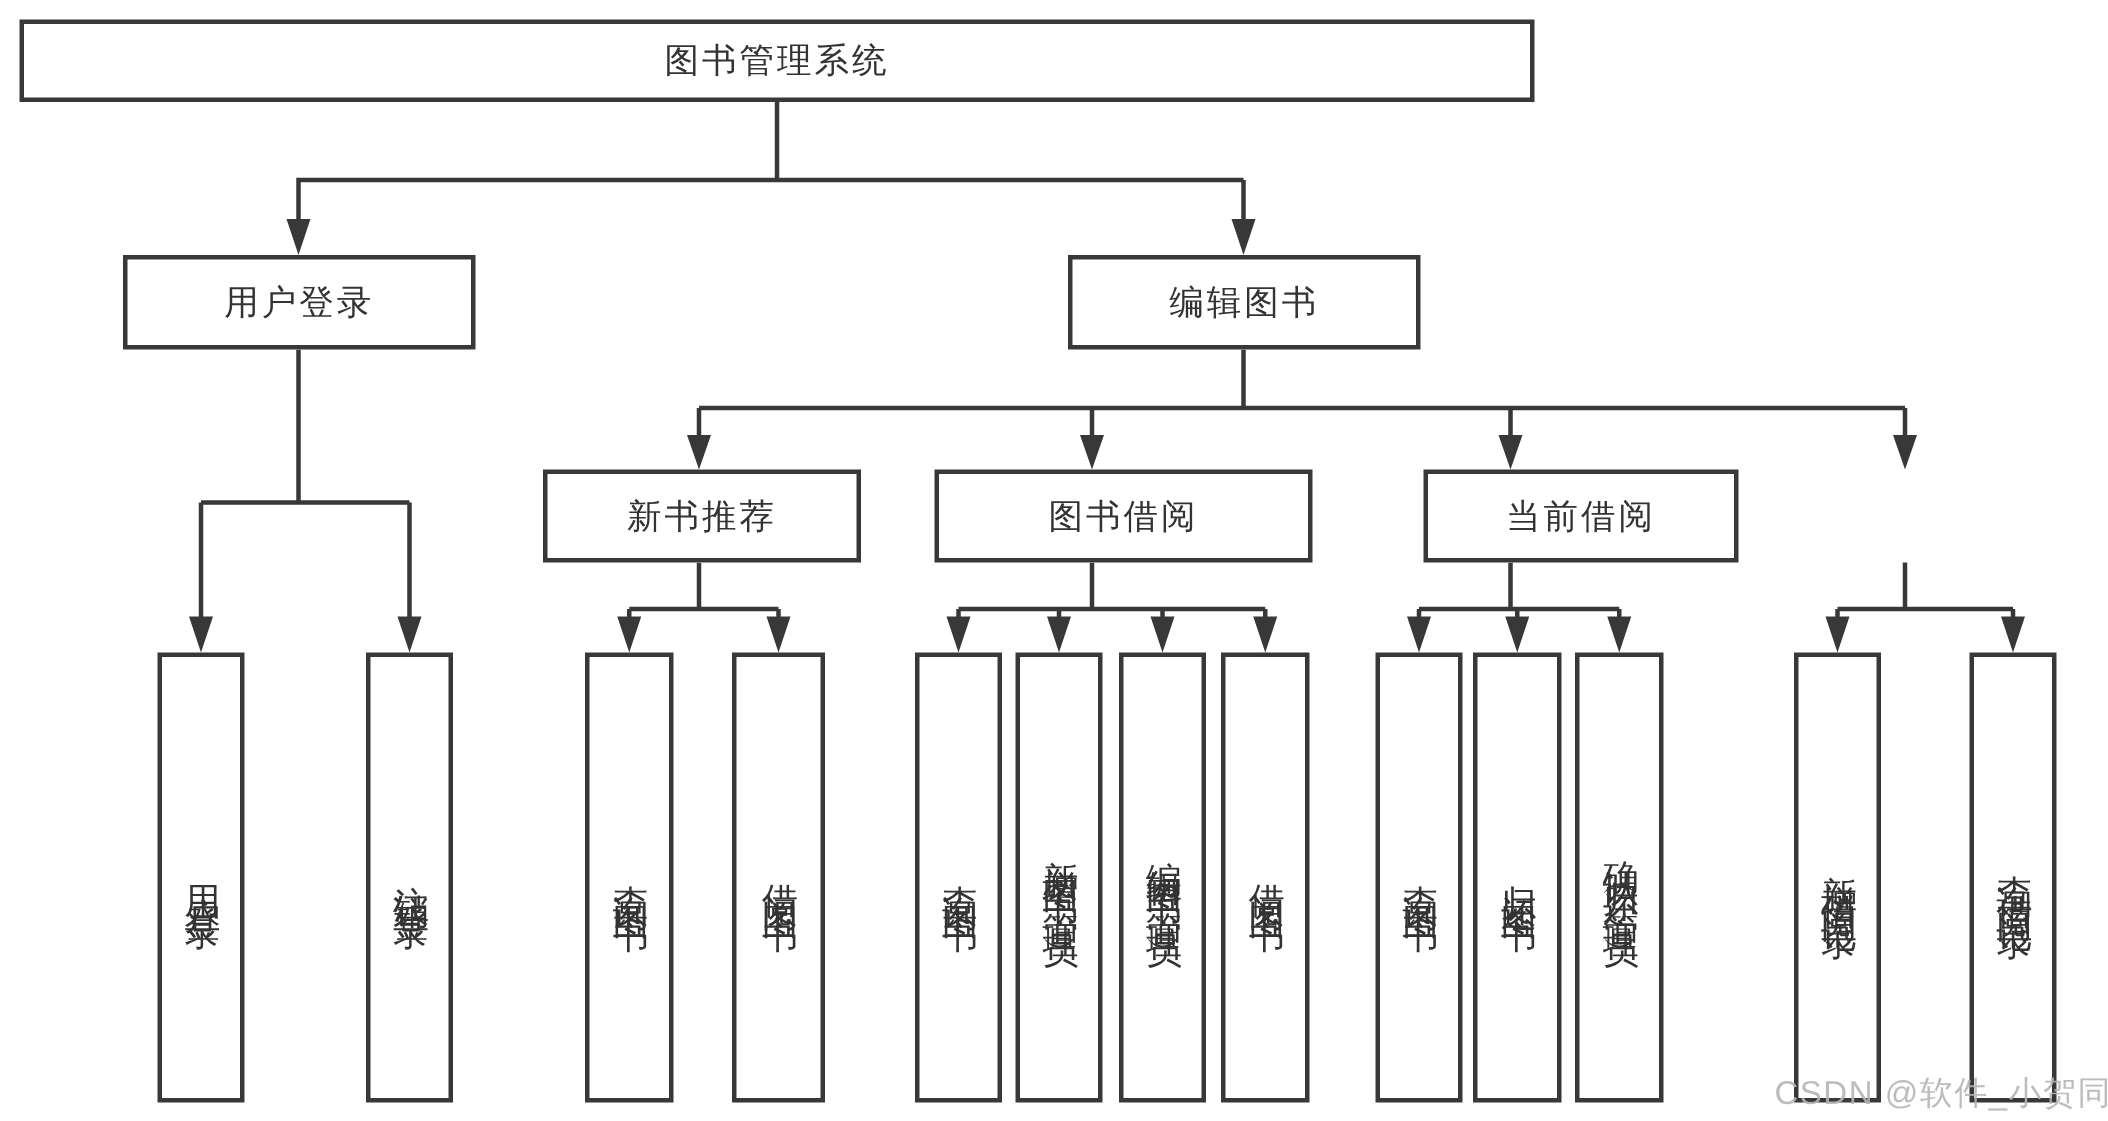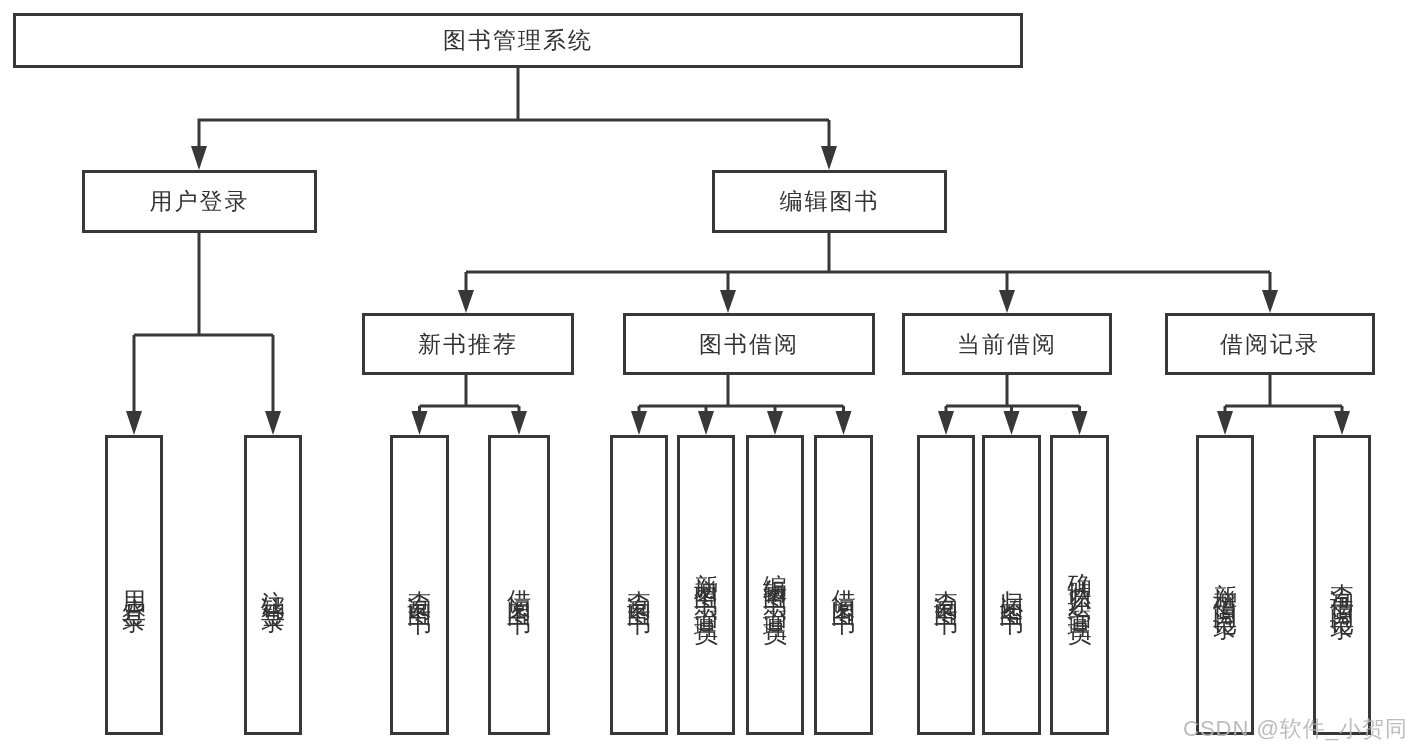--- a/index.html
+++ b/index.html
@@ -86,22 +86,21 @@
              M1334 411 L1350 411 L1342 435 Z"></path>
   </svg>
 
   <div class="node" style="left:13px; top:13px; width:1010px; height:55px;">图书管理系统</div>
 
   <div class="node" style="left:82px; top:170px; width:235px; height:63px;">用户登录</div>
   <div class="node" style="left:712px; top:170px; width:235px; height:63px;">编辑图书</div>
 
   <div class="node" style="left:362px; top:313px; width:212px; height:62px;">新书推荐</div>
   <div class="node" style="left:623px; top:313px; width:252px; height:62px;">图书借阅</div>
-  <div class="node" style="left:902px; top:313px; width:210px; height:62px;">当前借阅</div>
-  <div class="node" style="left:1165px; top:313px; width:210px; height:62px;">借阅记录</div>
+  <div class="node" style="left:949px; top:313px; width:210px; height:62px;">当前借阅</div>
 
   <div class="node v" style="left:105px; top:435px; width:58px; height:300px;">用户登录</div>
   <div class="node v" style="left:244px; top:435px; width:58px; height:300px;">注销登录</div>
 
   <div class="node v" style="left:390px; top:435px; width:59px; height:300px;">查询图书</div>
   <div class="node v" style="left:488px; top:435px; width:62px; height:300px;">借阅图书</div>
 
   <div class="node v" style="left:610px; top:435px; width:58px; height:300px;">查询图书</div>
   <div class="node v" style="left:677px; top:435px; width:58px; height:300px;">新增图书（管理员）</div>
   <div class="node v" style="left:746px; top:435px; width:58px; height:300px;">编辑图书（管理员）</div>

